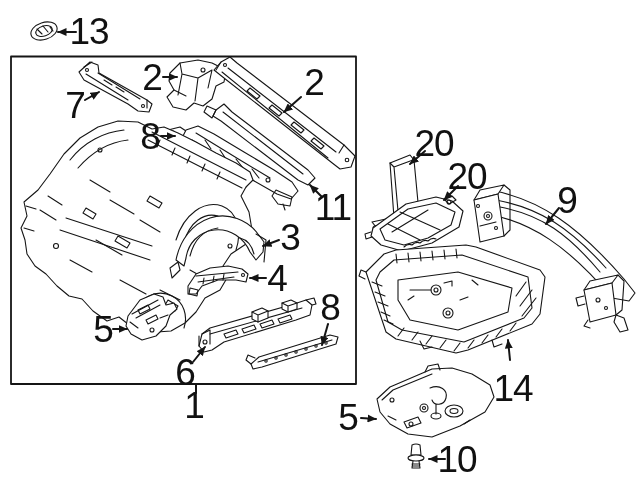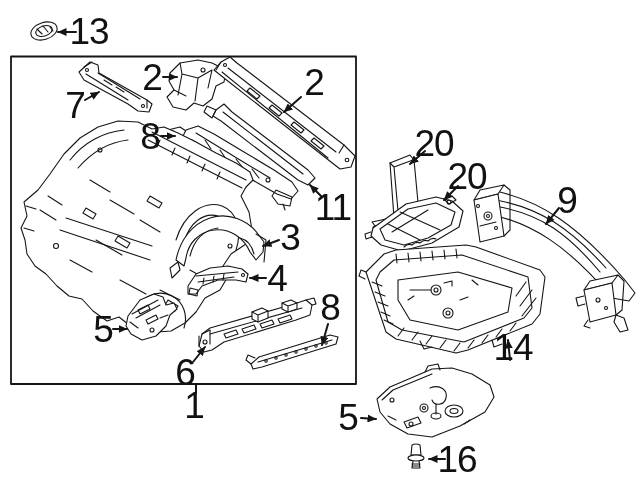--- a/index.html
+++ b/index.html
@@ -241,19 +241,19 @@
   <div class="callout" style="left:277px;top:278px">4</div>
   <div class="callout" style="left:103px;top:329px">5</div>
   <div class="callout" style="left:185px;top:372px">6</div>
   <div class="callout" style="left:75px;top:105px">7</div>
   <div class="callout" style="left:150px;top:136px">8</div>
   <div class="callout" style="left:567px;top:200px">9</div>
   <div class="callout" style="left:314px;top:82px">2</div>
   <div class="callout" style="left:333px;top:207px">11</div>
   <div class="callout" style="left:330px;top:307px">8</div>
   <div class="callout" style="left:89px;top:31px">13</div>
-  <div class="callout" style="left:513px;top:347px">14</div>
+  <div class="callout" style="left:513px;top:388px">14</div>
   <div class="callout" style="left:348px;top:417px">5</div>
-  <div class="callout" style="left:457px;top:459px">16</div>
+  <div class="callout" style="left:457px;top:459px">10</div>
   <div class="callout" style="left:467px;top:176px">20</div>
   <div class="callout" style="left:434px;top:143px">20</div>
 
 </div>
 
 </body></html>

